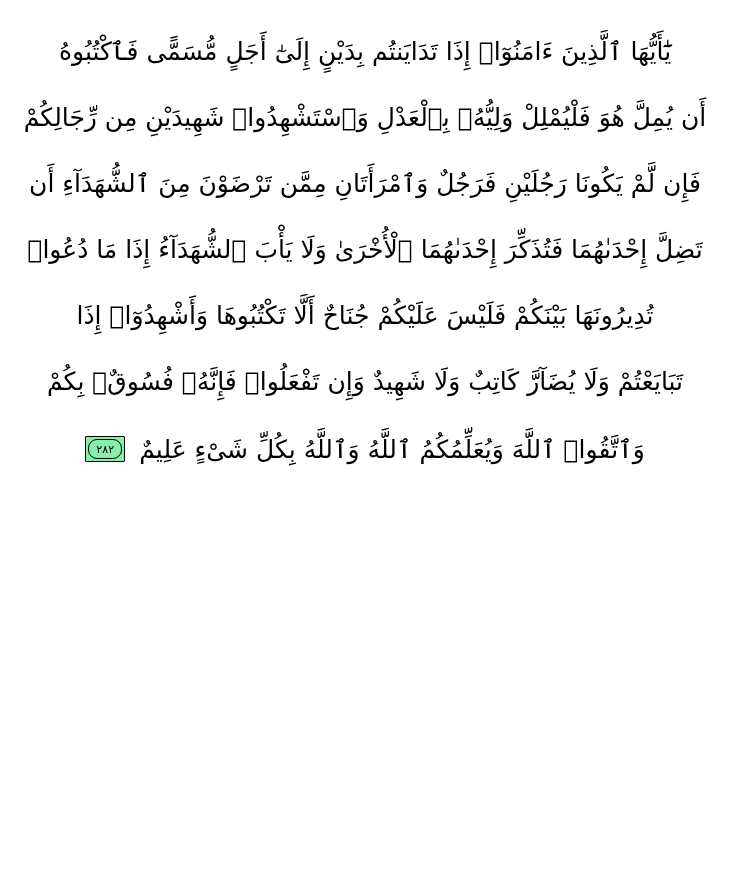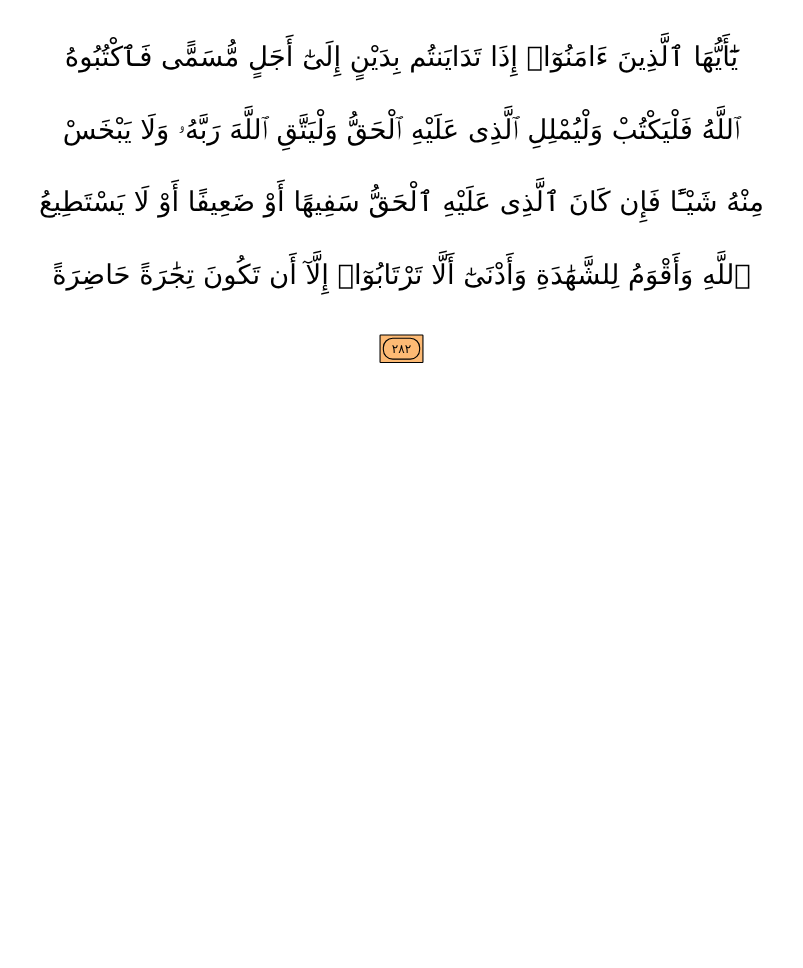--- a/index.html
+++ b/index.html
@@ -59,21 +59,21 @@
     align-items: center;
     justify-content: center;
     width: 40px;
     height: 26px;
     border: 1.5px solid #000;
     border-radius: 1px;
     font-size: 11px;
     letter-spacing: 0.5px;
     position: relative;
     box-sizing: border-box;
-    background: #fdba74;
+    background: #86efac;
   }
   .ayah-marker::before {
     content: "";
     position: absolute;
     left: 2px;
     right: 2px;
     top: 2px;
     bottom: 2px;
     border: 1px solid #000;
     border-radius: 9px;
@@ -85,24 +85,27 @@
     direction: rtl;
   }
 </style>
 </head>
 <body>
 
 <div id="page">
   <div class="verse-block">
 
     <div class="line">يَٰٓأَيُّهَا ٱلَّذِينَ ءَامَنُوٓا۟ إِذَا تَدَايَنتُم بِدَيْنٍ إِلَىٰٓ أَجَلٍ مُّسَمًّى فَٱكْتُبُوهُ</div>
-    <div class="line">ٱللَّهُ فَلْيَكْتُبْ وَلْيُمْلِلِ ٱلَّذِى عَلَيْهِ ٱلْحَقُّ وَلْيَتَّقِ ٱللَّهَ رَبَّهُۥ وَلَا يَبْخَسْ</div>
-    <div class="line">مِنْهُ شَيْـًٔا فَإِن كَانَ ٱلَّذِى عَلَيْهِ ٱلْحَقُّ سَفِيهًا أَوْ ضَعِيفًا أَوْ لَا يَسْتَطِيعُ</div>
-    <div class="line">ٱللَّهِ وَأَقْوَمُ لِلشَّهَٰدَةِ وَأَدْنَىٰٓ أَلَّا تَرْتَابُوٓا۟ إِلَّآ أَن تَكُونَ تِجَٰرَةً حَاضِرَةً</div>
+    <div class="line">أَن يُمِلَّ هُوَ فَلْيُمْلِلْ وَلِيُّهُۥ بِٱلْعَدْلِ وَٱسْتَشْهِدُوا۟ شَهِيدَيْنِ مِن رِّجَالِكُمْ</div>
+    <div class="line">فَإِن لَّمْ يَكُونَا رَجُلَيْنِ فَرَجُلٌ وَٱمْرَأَتَانِ مِمَّن تَرْضَوْنَ مِنَ ٱلشُّهَدَآءِ أَن</div>
+    <div class="line">تَضِلَّ إِحْدَىٰهُمَا فَتُذَكِّرَ إِحْدَىٰهُمَا ٱلْأُخْرَىٰ وَلَا يَأْبَ ٱلشُّهَدَآءُ إِذَا مَا دُعُوا۟</div>
+    <div class="line">تُدِيرُونَهَا بَيْنَكُمْ فَلَيْسَ عَلَيْكُمْ جُنَاحٌ أَلَّا تَكْتُبُوهَا وَأَشْهِدُوٓا۟ إِذَا</div>
+    <div class="line">تَبَايَعْتُمْ وَلَا يُضَآرَّ كَاتِبٌ وَلَا شَهِيدٌ وَإِن تَفْعَلُوا۟ فَإِنَّهُۥ فُسُوقٌۢ بِكُمْ</div>
 
     <div class="last-line">
+      <span class="line-text">وَٱتَّقُوا۟ ٱللَّهَ وَيُعَلِّمُكُمُ ٱللَّهُ وَٱللَّهُ بِكُلِّ شَىْءٍ عَلِيمٌ</span>
       <span class="ayah-marker">
         <span class="ayah-num">٢٨٢</span>
       </span>
     </div>
 
   </div>
 </div>
 
 </body></html>

